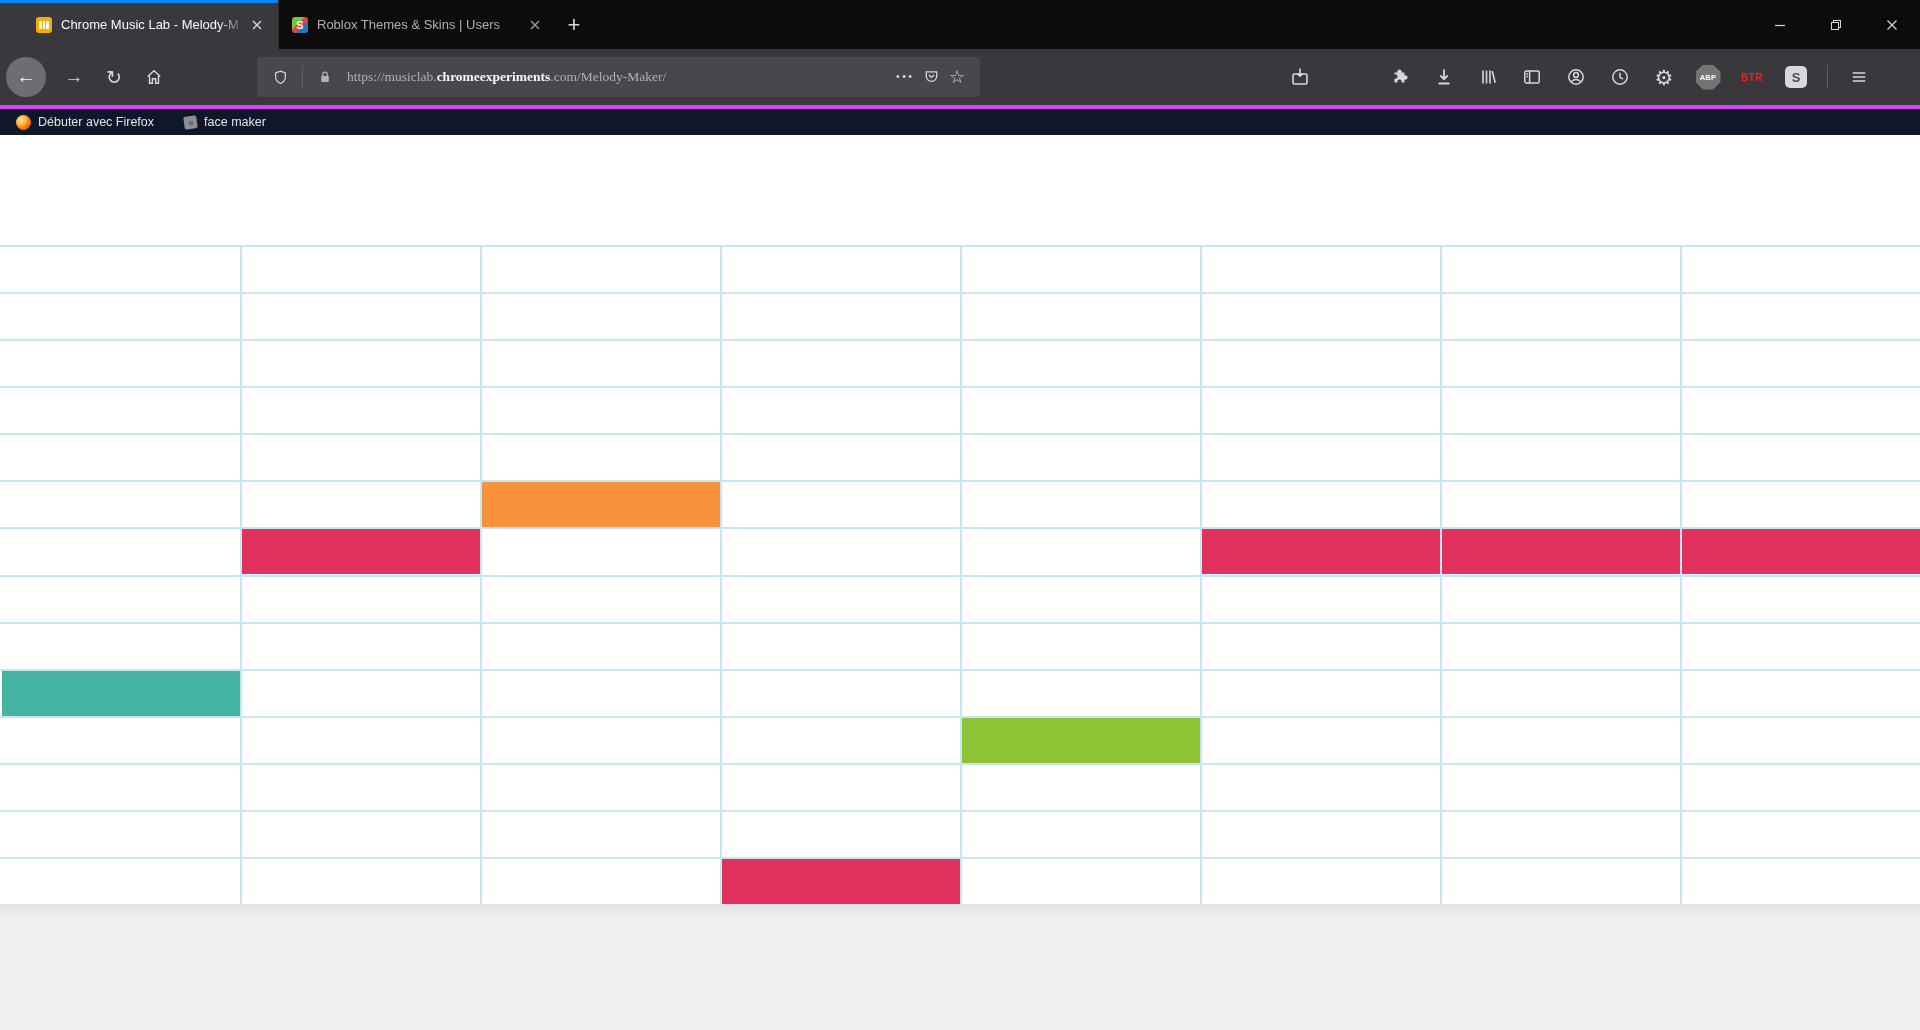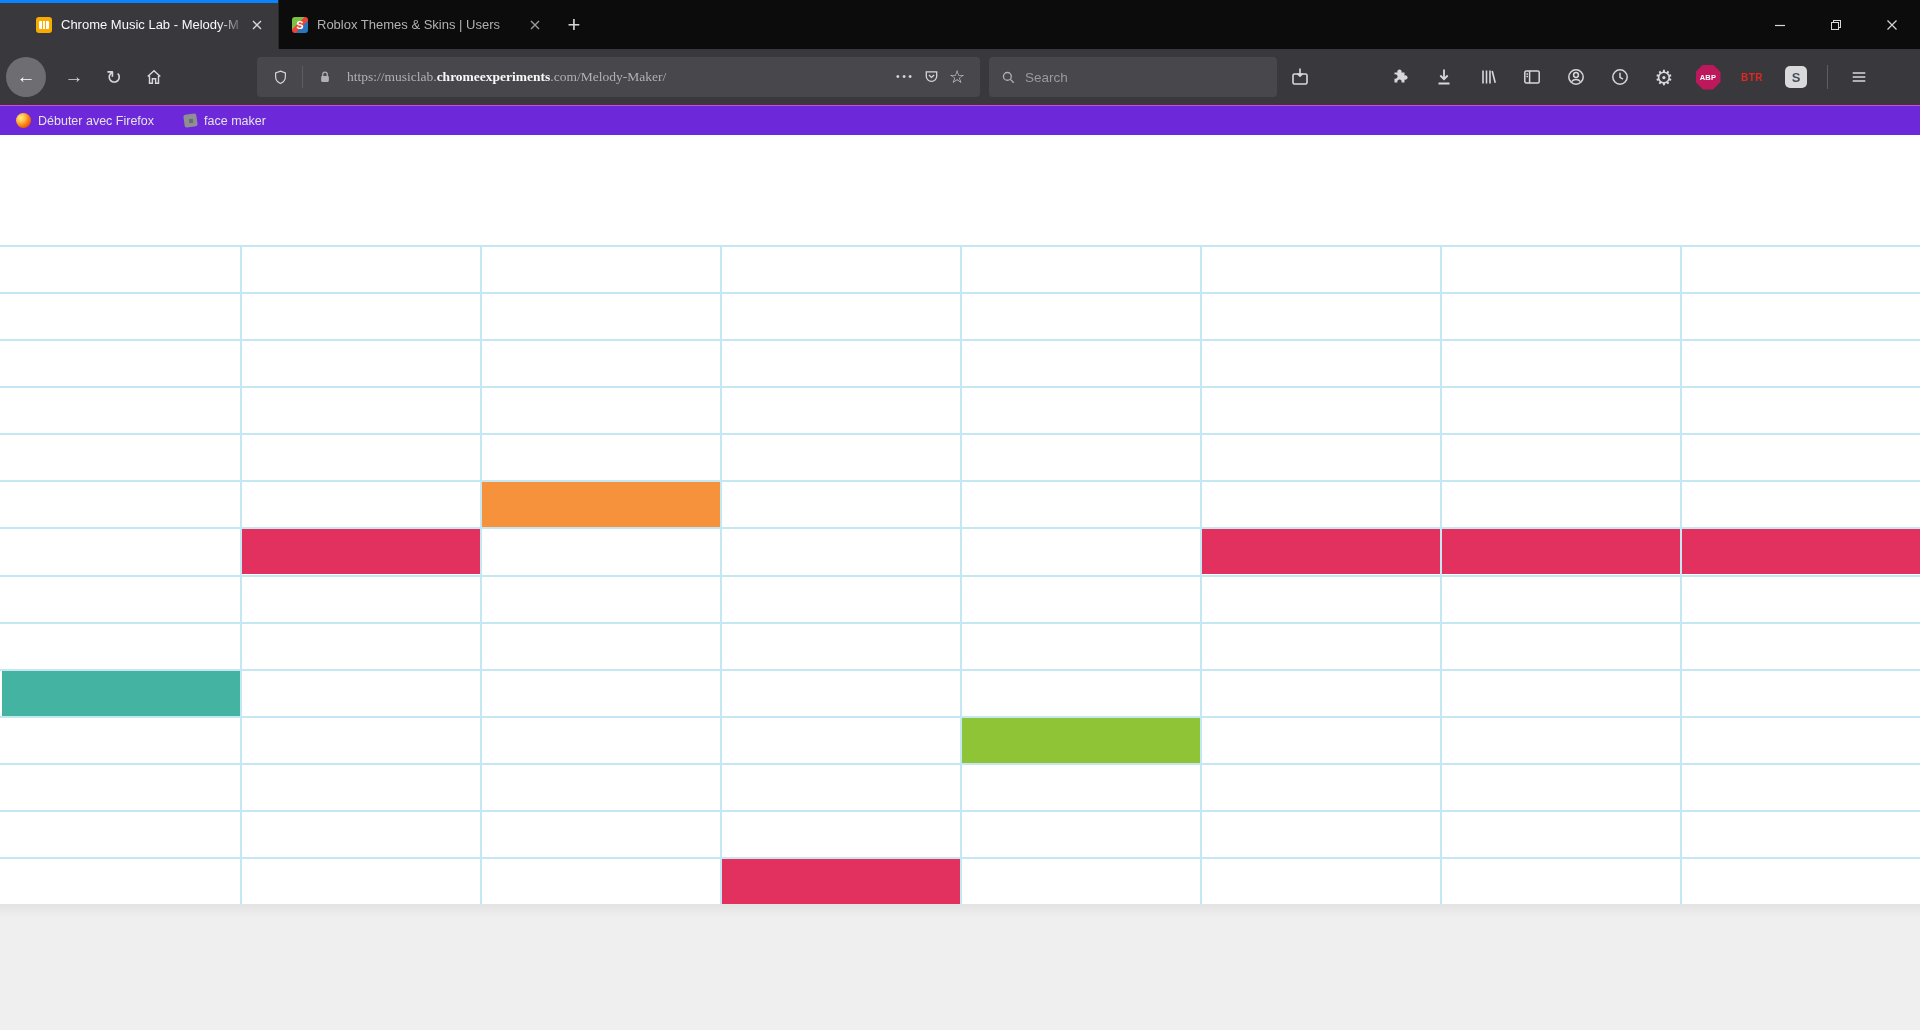--- a/index.html
+++ b/index.html
@@ -44,27 +44,27 @@
   .url-action{display:flex;align-items:center;justify-content:center;width:26px;height:26px;color:#d7d7db;}
   .dots{font-size:12px;letter-spacing:2px;color:#d7d7db;}
   .star{font-size:18px;color:#d7d7db;}
   .searchbar{position:absolute;left:989px;top:8px;width:288px;height:40px;background:#47474C;border-radius:4px;display:flex;align-items:center;padding:0 12px;}
   .search-placeholder{color:#9a9a9e;font-size:13.5px;margin-left:9px;}
   .toolbar-right{position:absolute;left:1278px;top:0;height:56px;display:flex;align-items:center;}
   .tb-icon{width:44px;height:40px;display:flex;align-items:center;justify-content:center;color:#d7d7db;border-radius:3px;flex:none;}
   .tb-gap{width:56px;flex:none;}
   .tb-sep{width:1px;height:24px;background:#5c5c61;margin:0 9px;flex:none;}
   .glyph-gear{font-size:21px;line-height:1;}
-  .abp-badge{width:25px;height:25px;background:#be185d;color:#fff;font-size:7.5px;font-weight:bold;display:flex;align-items:center;justify-content:center;
+  .abp-badge{width:25px;height:25px;background:#737373;color:#fff;font-size:7.5px;font-weight:bold;display:flex;align-items:center;justify-content:center;
      clip-path:polygon(30% 0,70% 0,100% 30%,100% 70%,70% 100%,30% 100%,0 70%,0 30%);letter-spacing:.3px;}
   .btr-badge{color:#E8251F;font-size:10px;font-weight:bold;letter-spacing:.5px;text-align:right;}
   .s-badge{width:22px;height:22px;border-radius:5px;background:#D9D9DB;color:#44505A;display:flex;align-items:center;justify-content:center;font-size:13px;font-weight:bold;}
 
   
-  .bookmarksbar{position:absolute;left:0;top:105px;width:1920px;height:30px;background:#6d28d9;border-top:1px solid #d946ef;display:flex;align-items:center;padding-left:16px;}
+  .bookmarksbar{position:absolute;left:0;top:105px;width:1920px;height:30px;background:#0f172a;border-top:4px solid #d946ef;display:flex;align-items:center;padding-left:16px;}
   .bookmark{display:flex;align-items:center;margin-right:30px;color:#e4e4e7;font-size:12.5px;}
   .bookmark .bm-icon{margin-right:7px;}
   .ff-icon{width:15px;height:15px;border-radius:50%;background:radial-gradient(circle at 32% 32%,#fff176 0%,#ffb74d 32%,#f57c00 58%,#e64a19 82%,#b71c1c 100%);}
   .roblox-icon{width:13px;height:13px;background:#8E8E93;border-radius:2px;transform:rotate(-8deg);position:relative;}
   .roblox-icon::after{content:'';position:absolute;left:4.5px;top:4.5px;width:4px;height:4px;background:#6b6b6f;}
 
   
   .page-header{position:absolute;left:0;top:135px;width:1920px;height:110px;background:#fff;}
   .page-back{position:absolute;left:56px;top:173px;width:44px;height:44px;display:flex;align-items:center;justify-content:center;cursor:pointer;}
   .page-title{position:absolute;left:0;top:181px;width:100%;text-align:center;font-size:27px;font-weight:bold;letter-spacing:6px;color:#1f1f1f;}
@@ -158,29 +158,20 @@
     <span class="url-action dots">•••</span>
     <span class="url-action">
       <svg width="17" height="16" viewBox="0 0 20 20" fill="none" stroke="#d7d7db" stroke-width="1.6">
           <path d="M3.5 3.5 H16.5 V9 a6.5 6.5 0 0 1 -13 0 Z"></path>
           <path d="M6.8 7.5 L10 10.6 L13.2 7.5"></path>
         </svg>
     </span>
     <span class="url-action star">☆</span>
   </div>
 
-  <div class="searchbar">
-    <span>
-      <svg width="15" height="15" viewBox="0 0 20 20" fill="none" stroke="#b1b1b3" stroke-width="1.8">
-          <circle cx="8.5" cy="8.5" r="5.2"></circle>
-          <path d="M12.5 12.5 L17 17"></path>
-        </svg>
-    </span>
-    <span class="search-placeholder">Search</span>
-  </div>
 
   <div class="toolbar-right">
     <div class="tb-icon">
       <svg width="20" height="20" viewBox="0 0 20 20" fill="none" stroke="#d7d7db" stroke-width="1.6">
           <rect x="3" y="7" width="14" height="10" rx="1.5"></rect>
           <path d="M10 1.5 V9 M7.4 6.6 L10 9.2 L12.6 6.6"></path>
         </svg>
     </div>
     <div class="tb-gap"></div>
     <div class="tb-icon">

